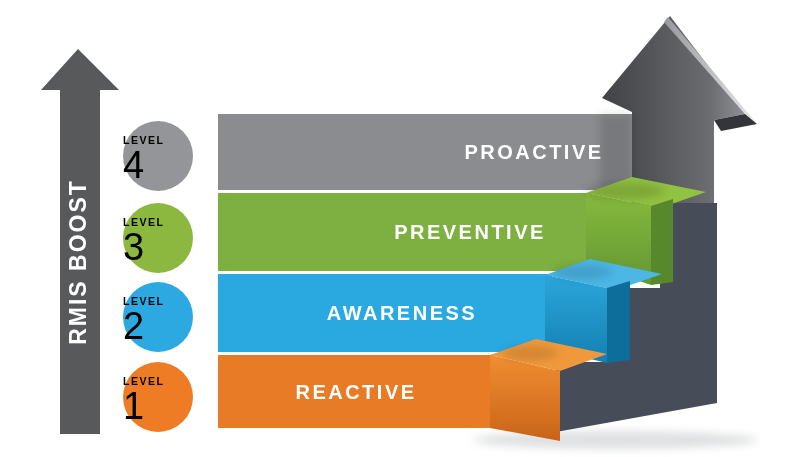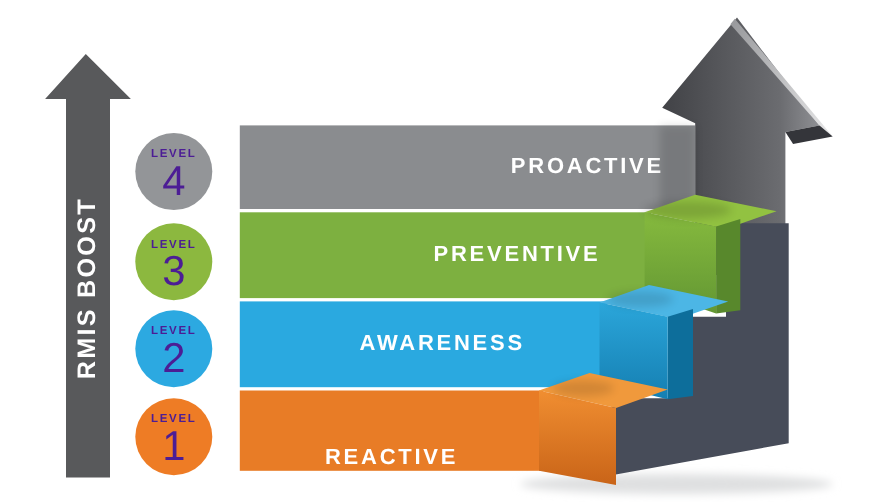--- a/index.html
+++ b/index.html
@@ -13,21 +13,21 @@
   .bar {
     position:absolute; left:218px; z-index:1;
   }
   .bar-label {
     position:absolute; top:50%; transform:translate(-50%,-50%);
     color:#ffffff; font-weight:bold; font-size:20px; letter-spacing:2.5px;
     white-space:nowrap;
   }
   .badge {
     position:absolute; left:123px; width:70px; height:70px; border-radius:50%;
-    z-index:3; color:#4c1d95; text-align:center; box-sizing:border-box;
+    z-index:3; color:#000000; box-sizing:border-box;
   }
   .badge .lv {
     font-size:10.5px; font-weight:bold; letter-spacing:1.5px; margin-top:13px;
   }
   .badge .num {
     font-size:38px; line-height:0.95; font-weight:400; margin-top:1px;
   }
 </style>
 </head>
 <body>
@@ -106,21 +106,21 @@
   <div class="bar" style="top: 114px; height: 76px; width: 414px; background: rgb(138, 140, 143); text-align: center;">
     <span class="bar-label" style="left:316px;">PROACTIVE</span>
   </div>
   <div class="bar" style="top: 274px; height: 78px; width: 334px; background: rgb(42, 169, 224);">
     <span class="bar-label" style="left:184px;">AWARENESS</span>
   </div>
   <div class="bar" style="top: 193px; height: 78px; width: 374px; background: rgb(125, 176, 64);">
     <span class="bar-label" style="left:252px;">PREVENTIVE</span>
   </div>
   <div class="bar" style="top: 355px; height: 73px; width: 276px; background: rgb(232, 124, 38);">
-    <span class="bar-label" style="left:138px;margin-top:24px;">REACTIVE</span>
+    <span class="bar-label" style="left:138px;">REACTIVE</span>
   </div>
 
   <div class="badge" style="top: 121px; background: rgb(147, 149, 152);">
     <div class="lv">LEVEL</div>
     <div class="num">4</div>
   </div>
   <div class="badge" style="top: 203px; background: rgb(140, 184, 63);">
     <div class="lv">LEVEL</div>
     <div class="num">3</div>
   </div>

